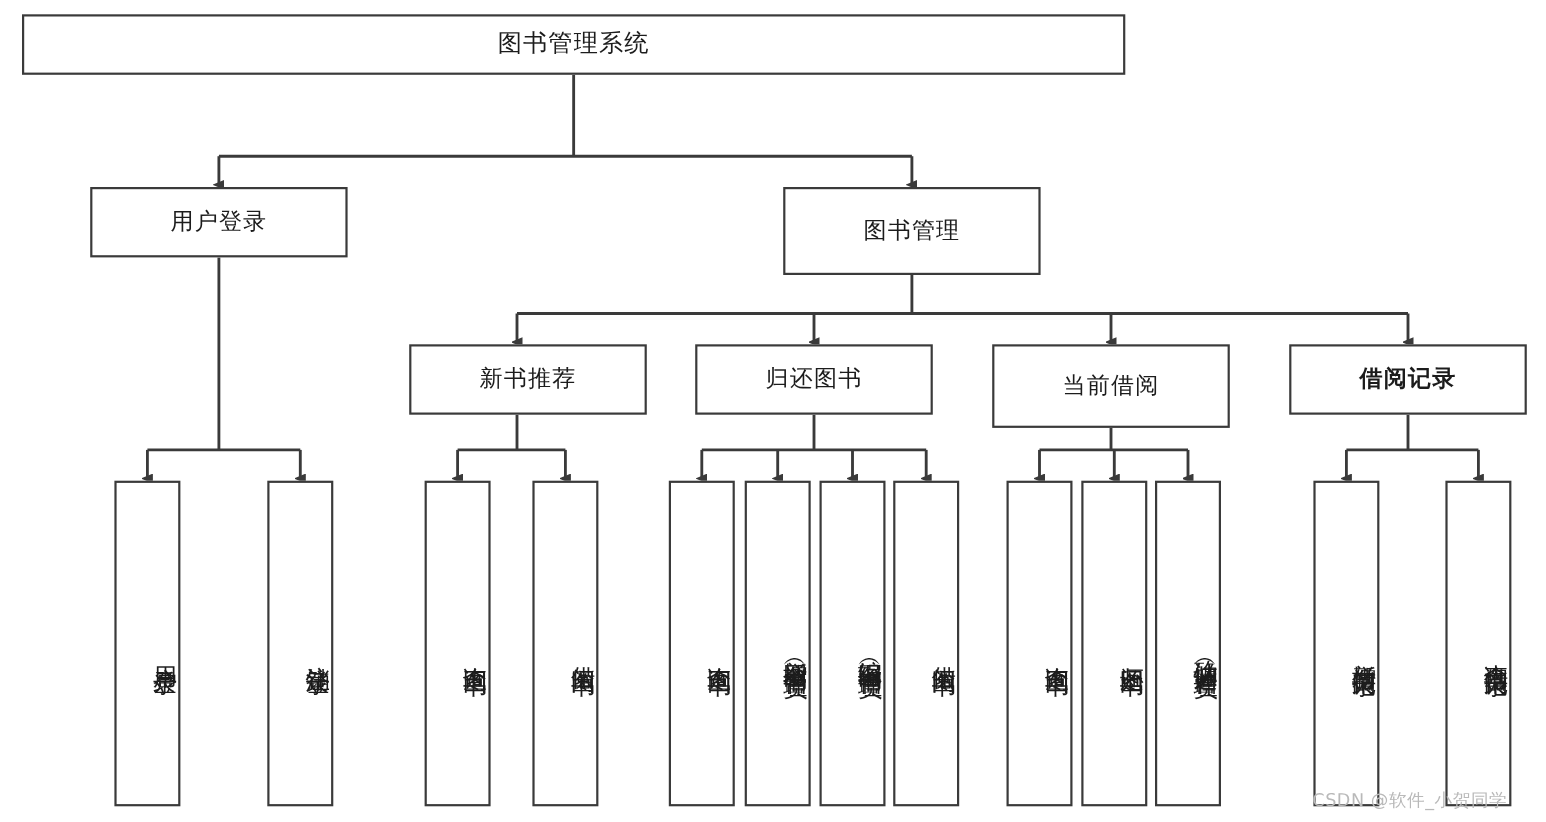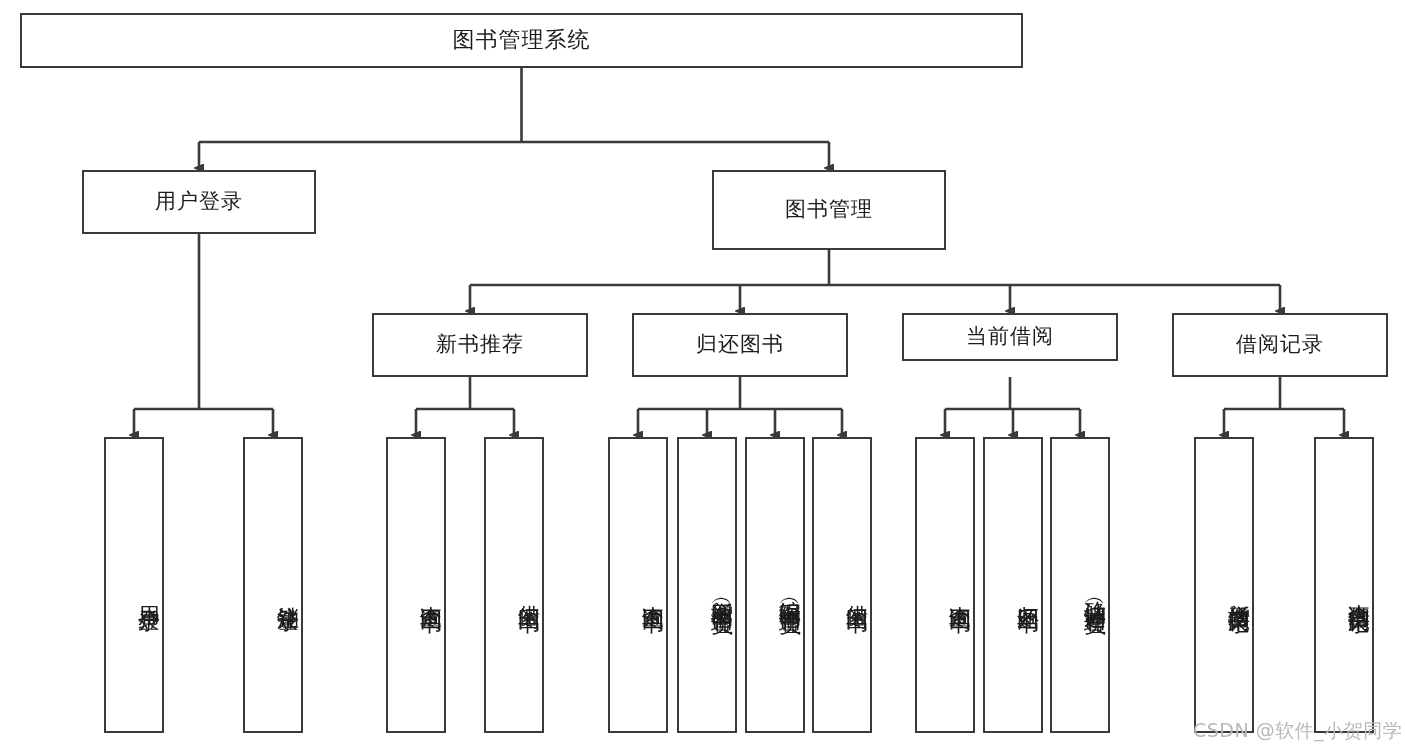--- a/index.html
+++ b/index.html
@@ -55,21 +55,21 @@
     line-height: 1.18;
     letter-spacing: 2px;
   }
   .node.vert .vlabel {
     writing-mode: vertical-rl;
     text-orientation: upright;
     display: block;
   }
   .watermark {
     position: absolute;
-    font-size: 19px;
+    font-size: 16px;
     color: #b9b9b9;
     letter-spacing: 0.5px;
     white-space: nowrap;
     z-index: 3;
     user-select: none;
   }
 </style>
 </head>
 <body>
 
@@ -151,33 +151,33 @@
       </div>
       <div class="node vert" style="left: 677px; top: 437px; width: 60px; height: 296px;">
         <span class="vlabel">新增图书（管理员）</span>
       </div>
       <div class="node vert" style="left: 745px; top: 437px; width: 60px; height: 296px;">
         <span class="vlabel">编辑图书（管理员）</span>
       </div>
       <div class="node vert" style="left: 812px; top: 437px; width: 60px; height: 296px;">
         <span class="vlabel">借阅图书</span>
       </div>
-      <div class="node horiz" style="left: 902px; top: 313px; width: 216px; height: 48px;">
+      <div class="node horiz" style="left: 902px; top: 313px; width: 216px; height: 76px;">
         <span>当前借阅</span>
       </div>
       <div class="node vert" style="left: 915px; top: 437px; width: 60px; height: 296px;">
         <span class="vlabel">查询图书</span>
       </div>
       <div class="node vert" style="left: 983px; top: 437px; width: 60px; height: 296px;">
         <span class="vlabel">归还图书</span>
       </div>
       <div class="node vert" style="left: 1050px; top: 437px; width: 60px; height: 296px;">
         <span class="vlabel">确认归还（管理员）</span>
       </div>
-      <div class="node horiz" style="left: 1172px; top: 313px; width: 216px; height: 64px;">
+      <div class="node horiz" style="left: 1172px; top: 313px; width: 216px; height: 64px; font-weight: bold;">
         <span>借阅记录</span>
       </div>
       <div class="node vert" style="left: 1194px; top: 437px; width: 60px; height: 296px;">
         <span class="vlabel">新增借阅记录</span>
       </div>
       <div class="node vert" style="left: 1314px; top: 437px; width: 60px; height: 296px;">
         <span class="vlabel">查询借阅记录</span>
       </div>
     </div>
 

